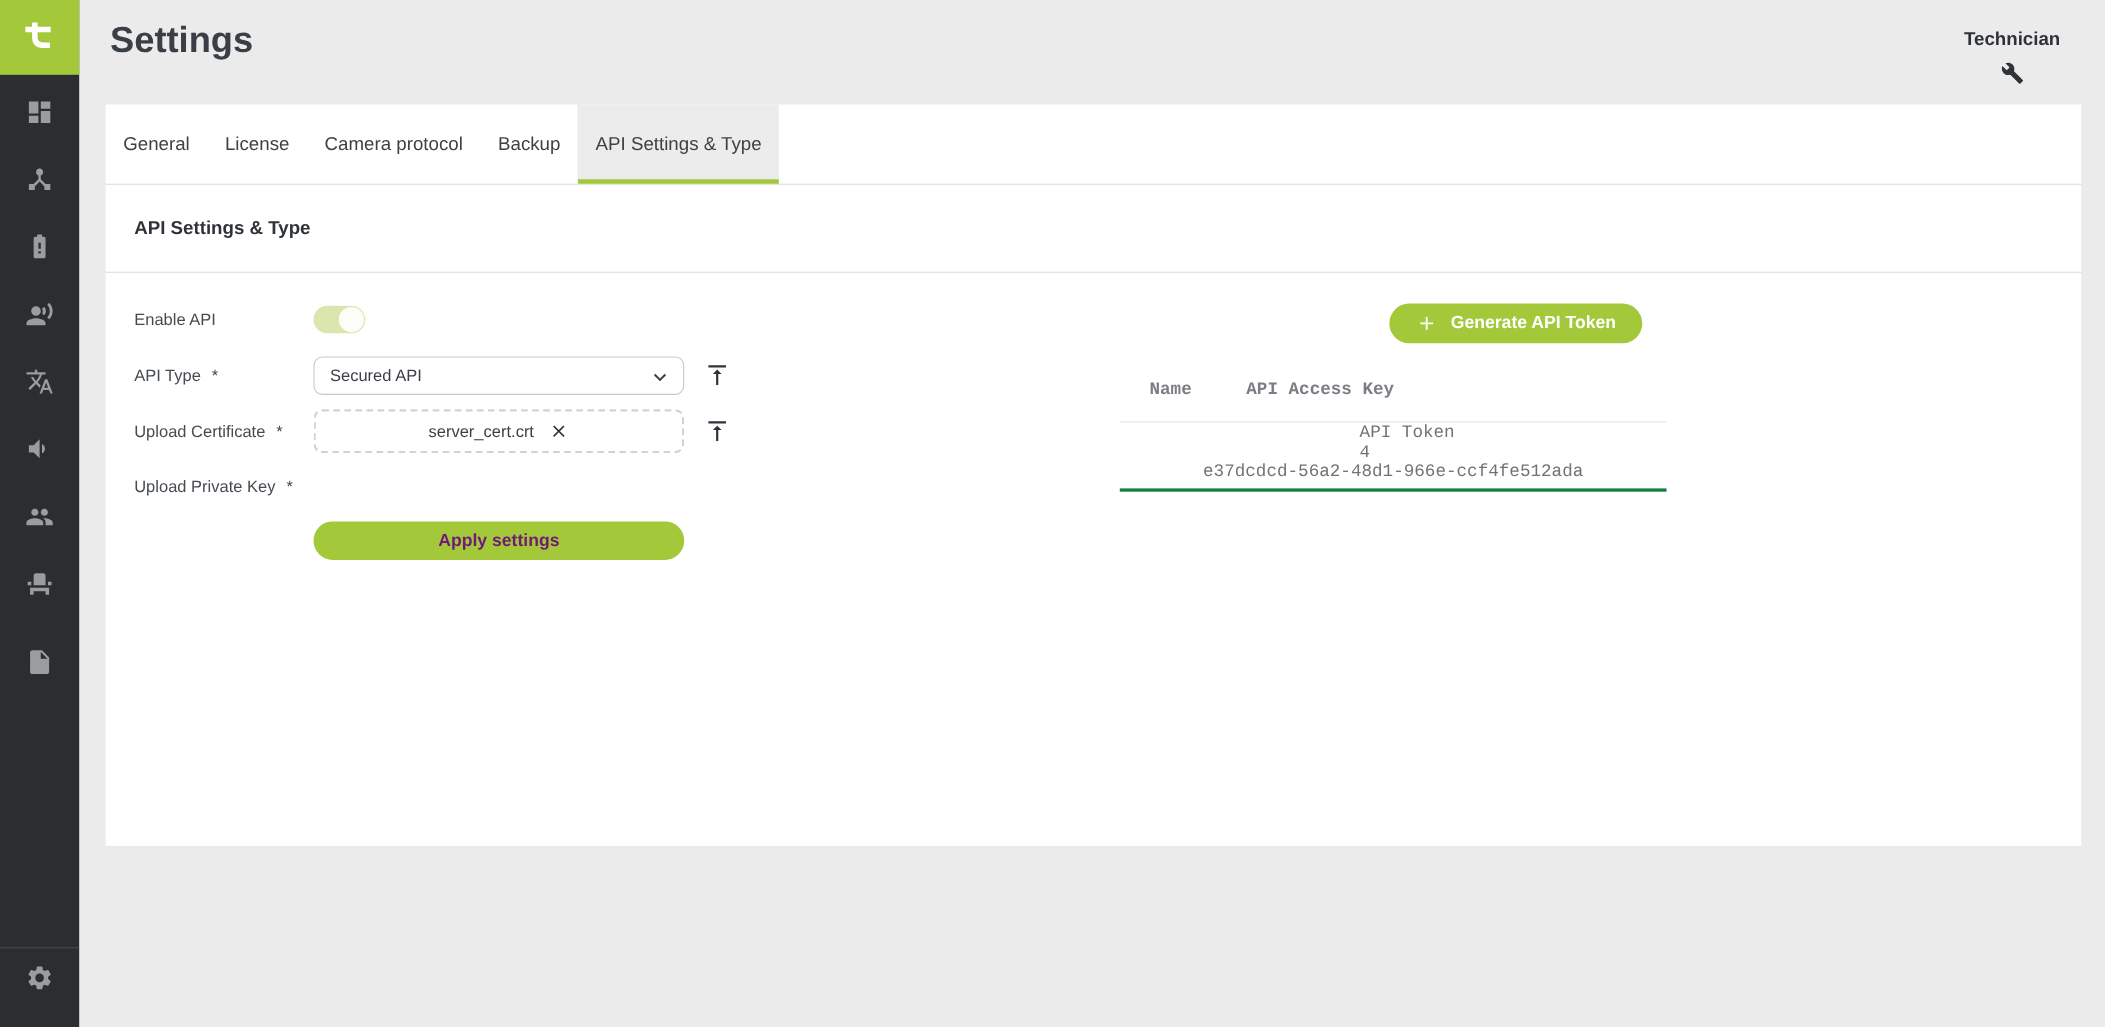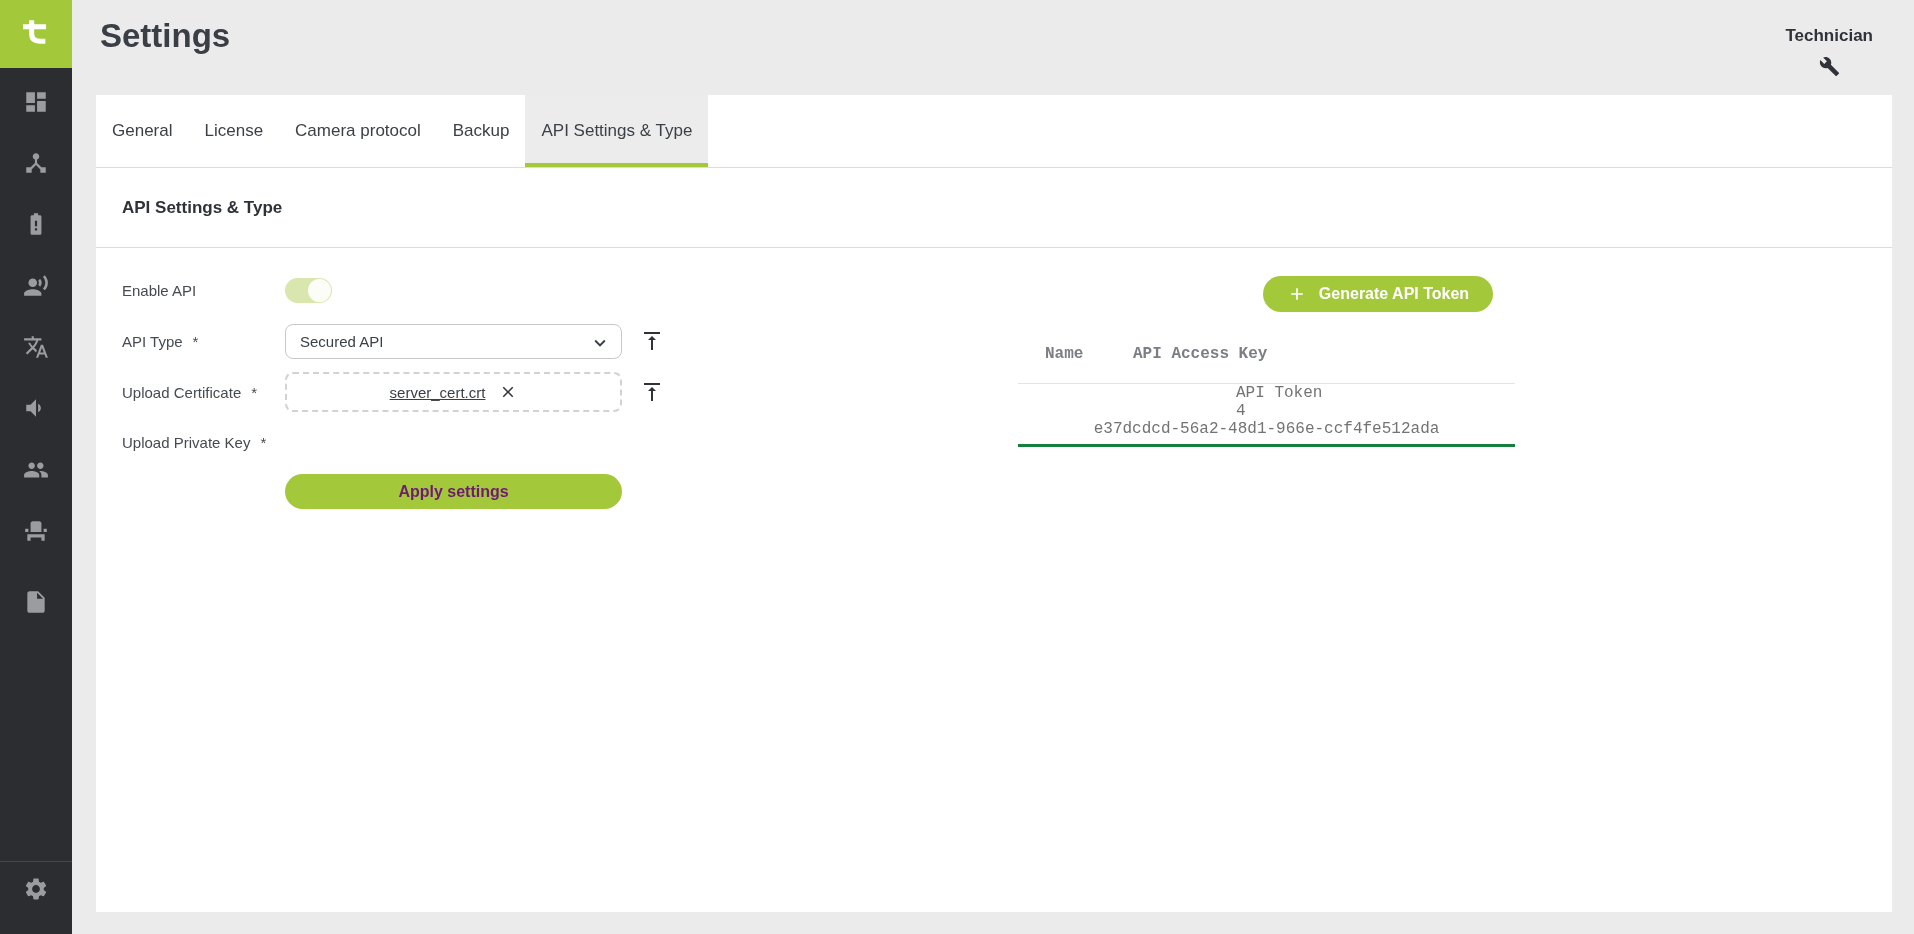--- a/index.html
+++ b/index.html
@@ -19,21 +19,21 @@
   .s-icon { position:absolute; left:23px; width:26px; height:26px; }
   .s-icon svg path { fill:#9b9ca0; }
   .sidebar-divider { position:absolute; left:0; top:861px; width:72px; height:1px; background:#45474b; }
 
   
   .page-title { position:absolute; left:100px; top:17px; font-size:33px; color:#3a3e45; }
   .user-chip { position:absolute; right:41px; top:26px; display:flex; align-items:center; gap:10px;
                font-size:17px; font-weight:700; color:#2f3339;flex-direction:column; }
 
   
-  .card { position:absolute; left:96px; top:95px; width:1796px; height:817px; background:#ffffff; }
+  .card { position:absolute; left:96px; top:95px; width:1796px; height:674px; background:#ffffff; }
 
   
   .tabbar { height:73px; display:flex; border-bottom:1px solid #dcdcdc; }
   .tab { padding:0 16px; display:flex; align-items:center; font-size:17px; color:#3c4147; cursor:pointer; }
   .tab.active { background:#ececec; box-shadow: inset 0 -4px 0 #a3c93b; }
 
   
   .section-row { position:relative; height:80px; border-bottom:1px solid #dcdcdc; }
   .section-title { position:absolute; left:26px; top:0; height:100%; display:flex; align-items:center;
                    font-size:17px; font-weight:700; color:#2f3339; }
@@ -60,21 +60,21 @@
   .toggle { width:47px; height:25px; border-radius:13px; background:#d9e7ae; position:relative; cursor:pointer; }
   .toggle .knob { position:absolute; right:1px; top:1px; width:23px; height:23px; border-radius:50%; background:#fcfdf7; }
 
   .select { width:337px; height:35px; border:1px solid #c8c8c8; border-radius:8px; background:#fff;
             display:flex; align-items:center; padding:0 36px 0 14px; font-size:15px; color:#3c4147;
             position:relative; cursor:pointer; }
   .select .chev { position:absolute; right:10px; top:7px; width:22px; height:22px; }
   .select .chev path { fill:#3a3f46; }
 
   .filefield { width:337px; height:40px; border:2px dashed #d2d2d2; border-radius:8px; background:#fff;
-               display:flex; align-items:center; justify-content:center; gap:14px; font-size:15px; color:#3c4147;text-decoration:underline; }
+               display:flex; align-items:center; justify-content:center; gap:14px; font-size:15px; color:#3c4147; }
   .x-btn { width:18px; height:18px; cursor:pointer; }
   .x-btn path { fill:#2f3339; }
 
   .upload-btn { position:absolute; left:544px; width:24px; height:24px; cursor:pointer; }
   .upload-btn path { fill:#2f3339; }
   .upload-apitype { top:81px; }
   .upload-cert { top:132px; }
 
   .apply-btn { position:absolute; left:189px; top:226px; width:337px; height:35px; border-radius:18px;
                background:#a3c93b; border:none; color:#701a75; font-size:16px; font-weight:700;

